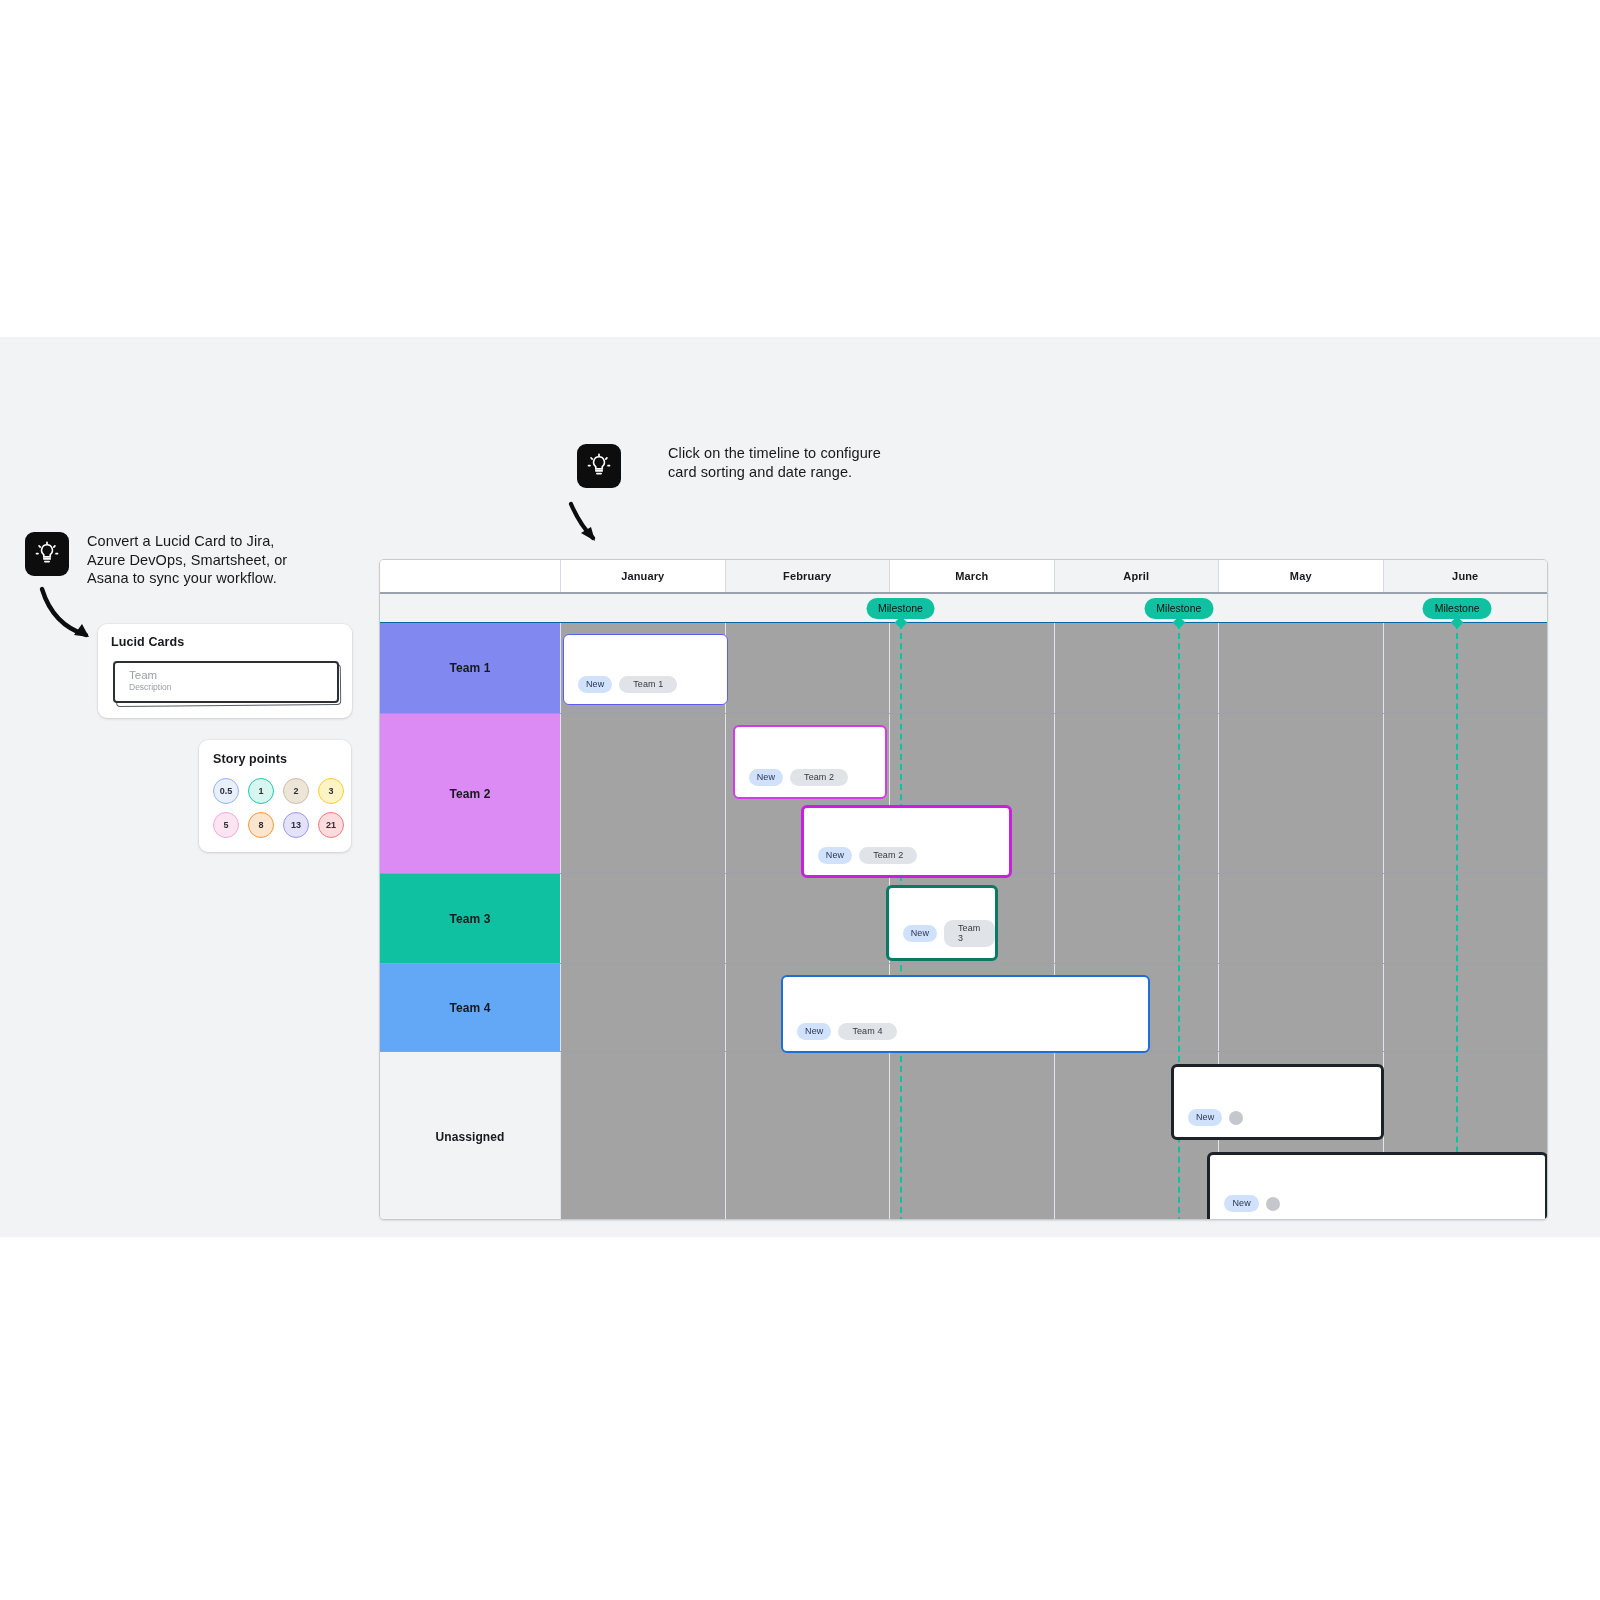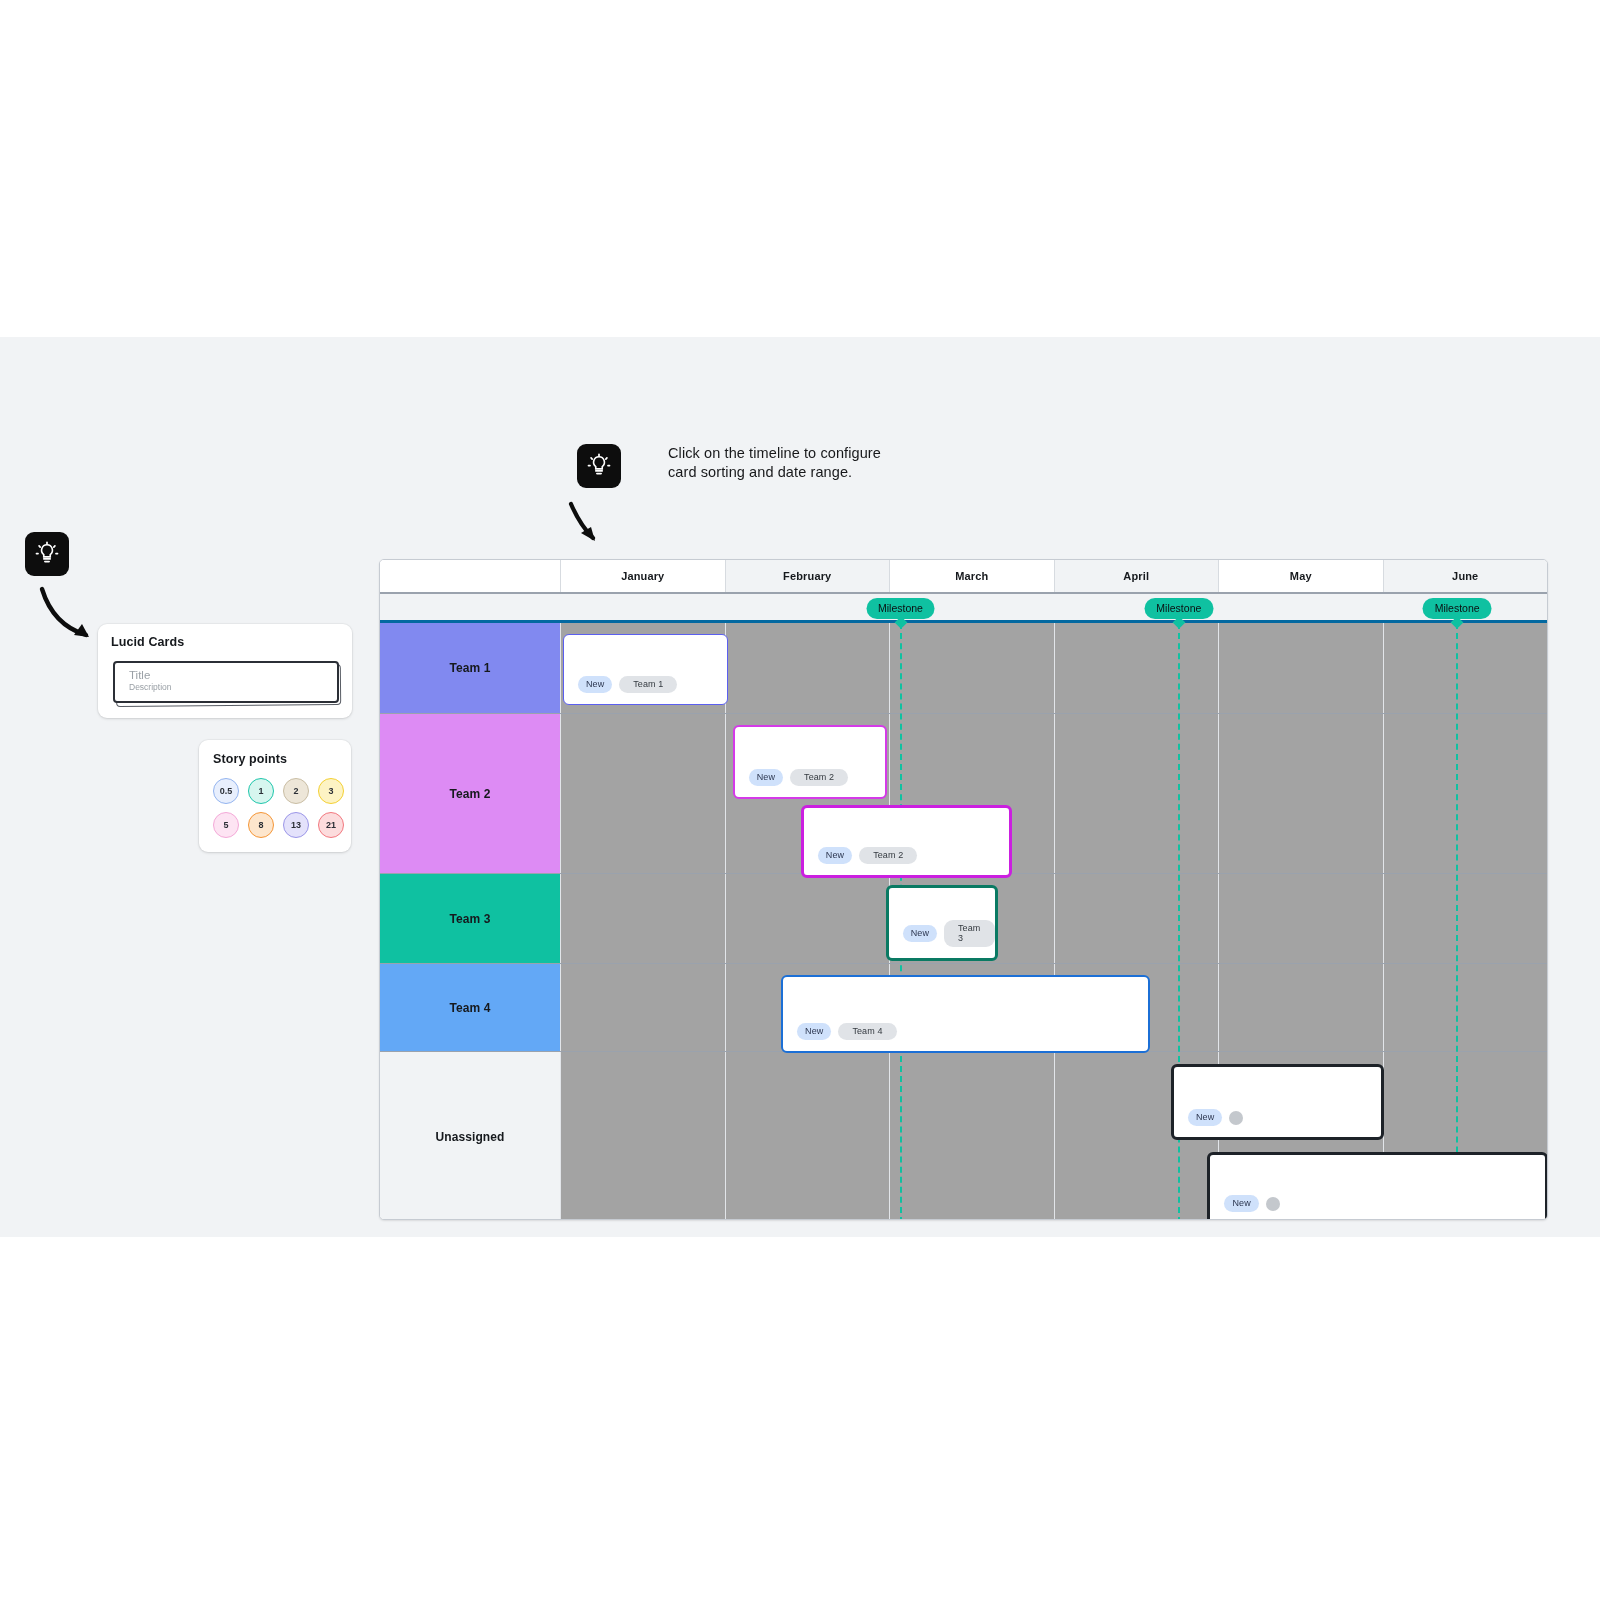--- a/index.html
+++ b/index.html
@@ -150,21 +150,21 @@
     border-left: 1px solid #d7dbe0;
     letter-spacing: .15px;
   }
   .month-cell.alt { background: #f1f3f5; }
 
   .tl-milestonerow {
     position: relative;
     display: flex;
     height: 29px;
     background: #f1f3f5;
-    border-bottom: 3px solid #0369a1;
+    border-bottom: 1px solid #0369a1;
     z-index: 5;
   }
   .tl-milestonerow .tl-labelcol { background: #f1f3f5; }
   .ms-track { position: relative; flex: 1 1 0; }
 
   .milestone {
     position: absolute;
     top: 4px;
     transform: translateX(-50%);
     background: #0fc1a1;
@@ -268,20 +268,23 @@
 <div class="canvas"></div>
 
 <div class="tip tip-left">
   <div class="tip-icon">
     <svg width="26" height="26" viewBox="0 0 24 24" fill="none" stroke="#ffffff" stroke-width="1.6" stroke-linecap="round">
       <path d="M9 16.5h6M10 19h4" stroke-width="1.5"></path>
       <path d="M12 3.5a5 5 0 0 0-3 9v2.2h6V12.5a5 5 0 0 0-3-9z" stroke-width="1.5"></path>
       <path d="M12 1.2v1.4M4.7 4.6l1 1M19.3 4.6l-1 1M2.3 11.6h1.4M20.3 11.6h1.4"></path>
     </svg>
   </div>
+  <div class="tip-text">Convert a Lucid Card to Jira,
+Azure DevOps, Smartsheet, or
+Asana to sync your workflow.</div>
 </div>
 <svg class="arrow-svg arrow-left" width="66" height="62" viewBox="0 0 66 62">
   <path d="M4 4 C12 30, 28 44, 48 50" stroke="#0d0d0d" stroke-width="4.4" fill="none" stroke-linecap="round"></path>
   <path d="M36 50 L51 52 L44 39" fill="#0d0d0d"></path>
 </svg>
 
 <div class="tip tip-top">
   <div class="tip-icon">
     <svg width="26" height="26" viewBox="0 0 24 24" fill="none" stroke="#ffffff" stroke-width="1.6" stroke-linecap="round">
       <path d="M9 16.5h6M10 19h4" stroke-width="1.5"></path>
@@ -296,21 +299,21 @@
   <path d="M6 4 C12 18, 18 28, 28 38" stroke="#0d0d0d" stroke-width="4.2" fill="none" stroke-linecap="round"></path>
   <path d="M16 33 L30 41 L26 27" fill="#0d0d0d"></path>
 </svg>
 
 <div class="panel lucid-panel">
   <div class="panel-title">Lucid Cards</div>
   <div class="lucid-card-wrap">
     <div class="lucid-card-shadow"></div>
     <div class="lucid-card"></div>
     <div class="lucid-card-inner">
-      <div class="lucid-title">Title</div>
+      <div class="lucid-title">Team</div>
       <div class="lucid-desc">Description</div>
     </div>
   </div>
 </div>
 
 <div class="panel story-panel">
   <div class="panel-title">Story points</div>
   <div class="chips" id="story-chips">
         <div class="chip" style="border-color: rgb(147, 180, 239); background: rgb(232, 239, 253);">0.5</div>
         <div class="chip" style="border-color: rgb(31, 198, 171); background: rgb(215, 246, 239);">1</div>

